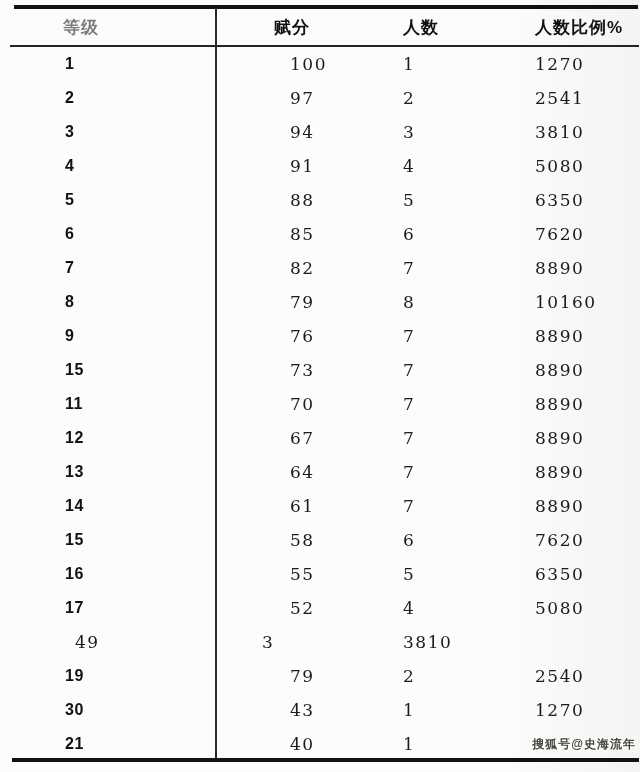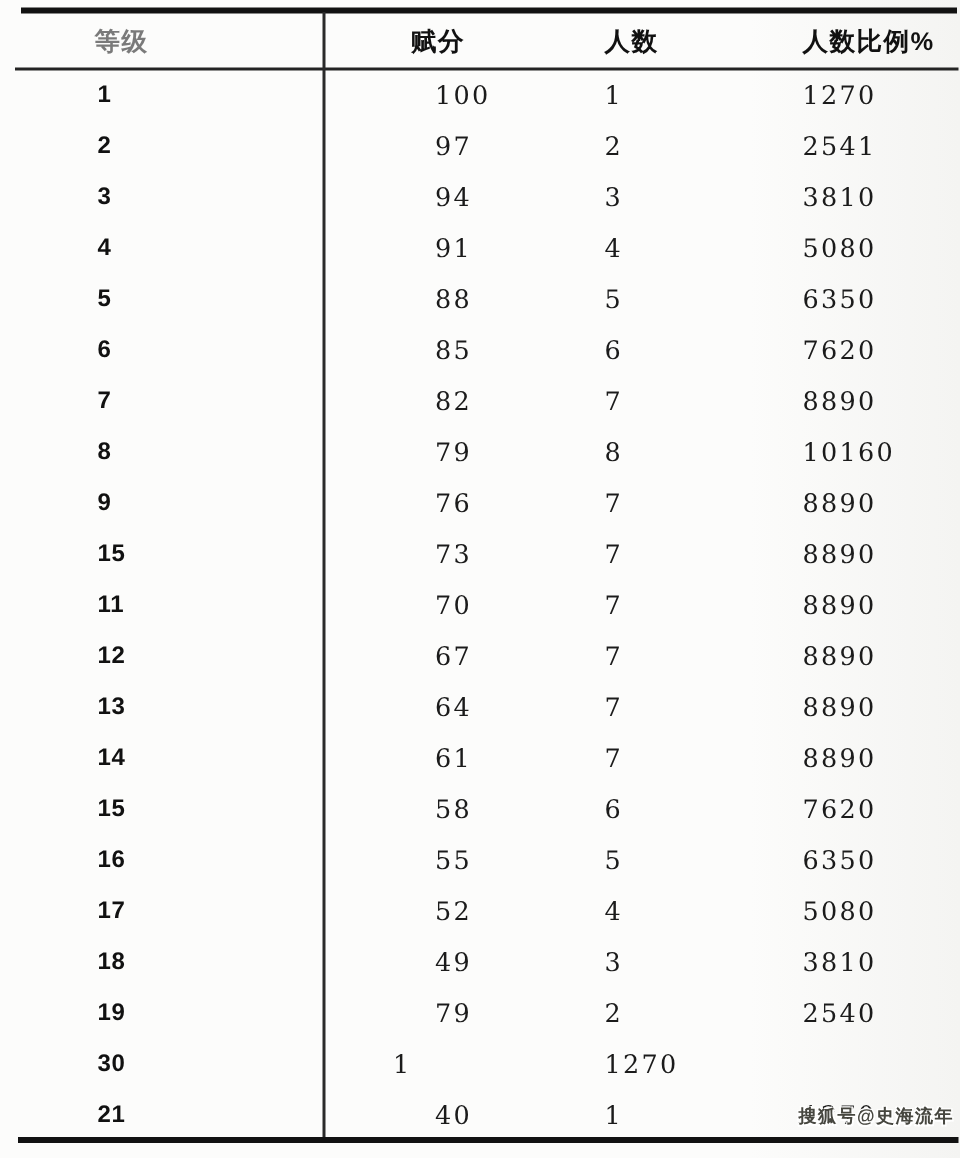--- a/index.html
+++ b/index.html
@@ -170,33 +170,33 @@
         <div class="cell c2">5</div>
         <div class="cell c3">6350</div>
       </div>
       <div class="row grid-row">
         <div class="cell c0">17</div>
         <div class="cell c1">52</div>
         <div class="cell c2">4</div>
         <div class="cell c3">5080</div>
       </div>
       <div class="row grid-row">
-        <div class="cell c0">18</div>
         <div class="cell c1">49</div>
         <div class="cell c2">3</div>
         <div class="cell c3">3810</div>
       </div>
       <div class="row grid-row">
         <div class="cell c0">19</div>
         <div class="cell c1">79</div>
         <div class="cell c2">2</div>
         <div class="cell c3">2540</div>
       </div>
       <div class="row grid-row">
         <div class="cell c0">30</div>
+        <div class="cell c1">43</div>
         <div class="cell c2">1</div>
         <div class="cell c3">1270</div>
       </div>
       <div class="row grid-row">
         <div class="cell c0">21</div>
         <div class="cell c1">40</div>
         <div class="cell c2">1</div>
         <div class="cell c3">1270</div>
       </div>
     </div>

